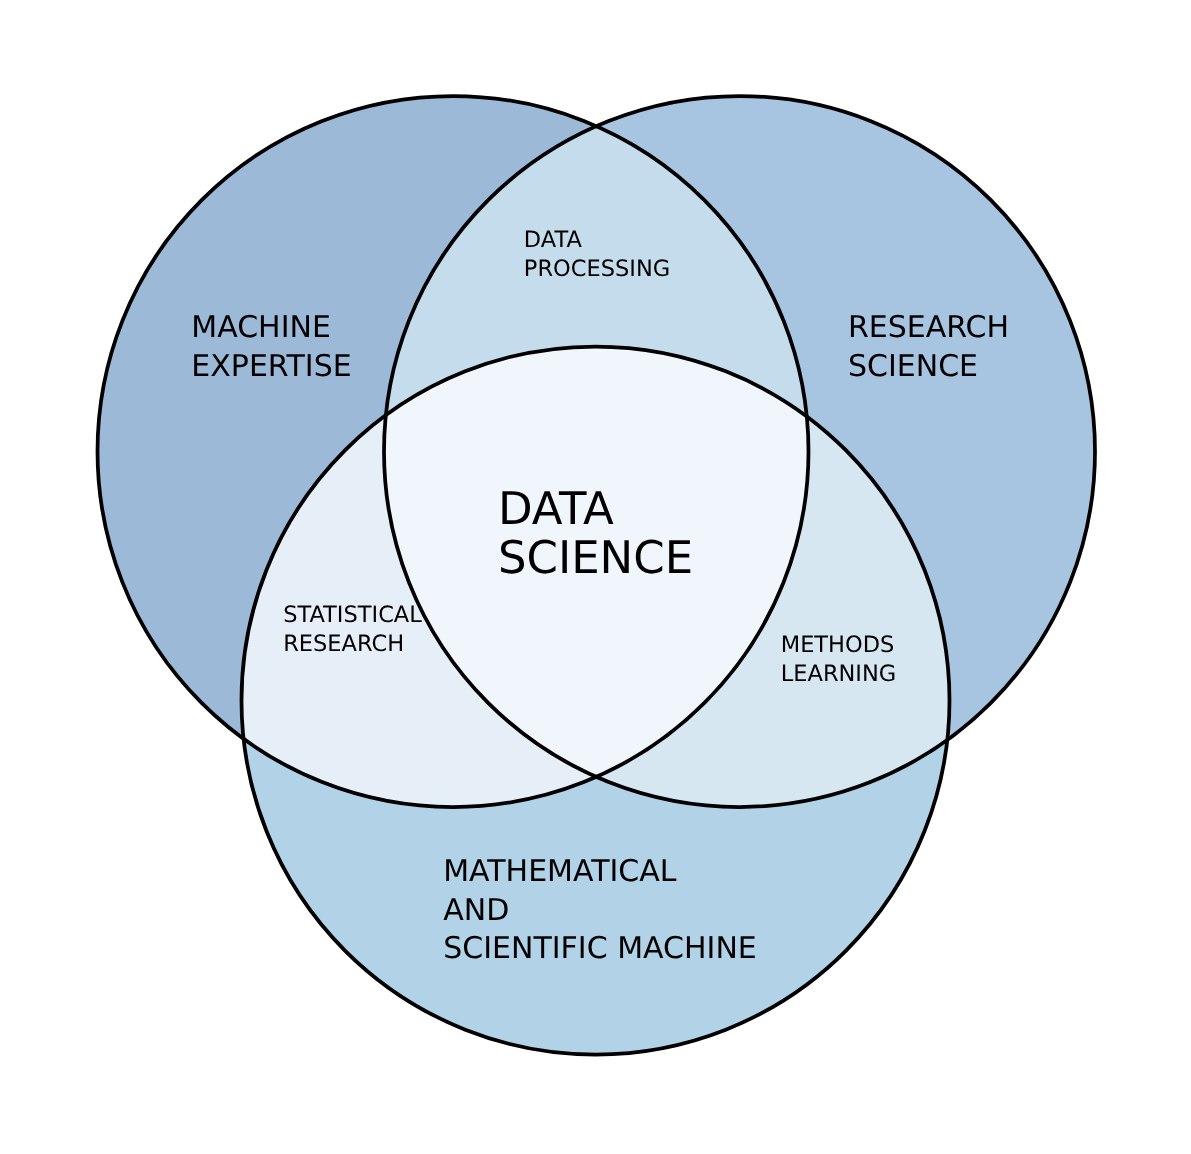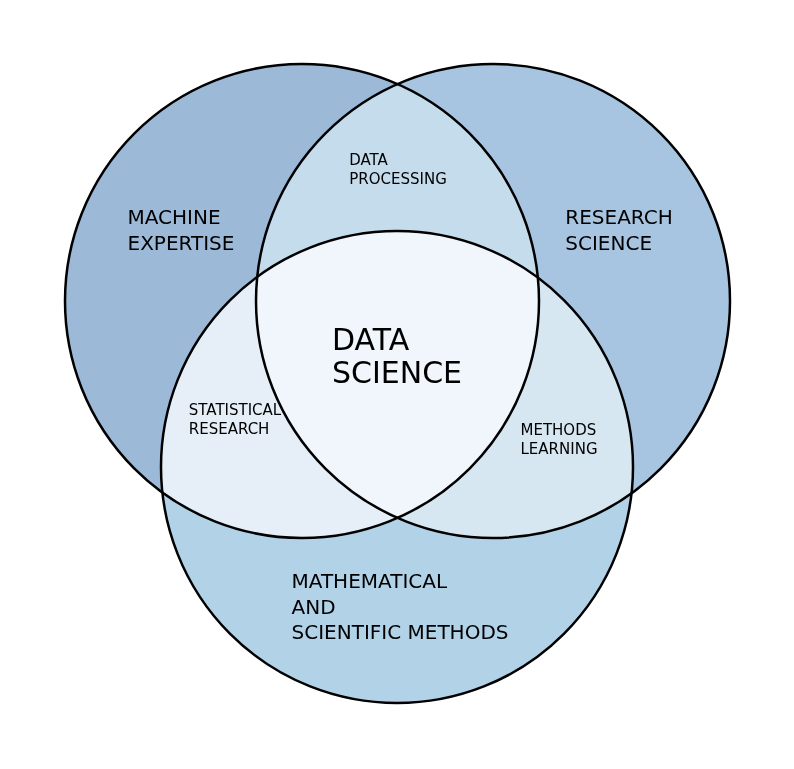--- a/index.html
+++ b/index.html
@@ -49,21 +49,21 @@
   <circle cx="493" cy="301" r="237" fill="none" stroke="#000" stroke-width="2.5"></circle>
   <circle cx="397" cy="467" r="236" fill="none" stroke="#000" stroke-width="2.5"></circle>
 </svg>
 
 <div class="lbl big" style="left:181px;top:231px;">MACHINE
 EXPERTISE</div>
 <div class="lbl big" style="left:619px;top:231px;">RESEARCH
 SCIENCE</div>
 <div class="lbl big" style="left:400px;top:607px;">MATHEMATICAL
 AND
-SCIENTIFIC METHODS</div>
+SCIENTIFIC MACHINE</div>
 <div class="lbl med" style="left:398px;top:170px;">DATA
 PROCESSING</div>
 <div class="lbl med" style="left:235px;top:420px;">STATISTICAL
 RESEARCH</div>
 <div class="lbl med" style="left:559px;top:440px;">METHODS
 LEARNING</div>
 <div class="lbl title" style="left:397px;top:356px;">DATA
 SCIENCE</div>
 
 </body></html>

